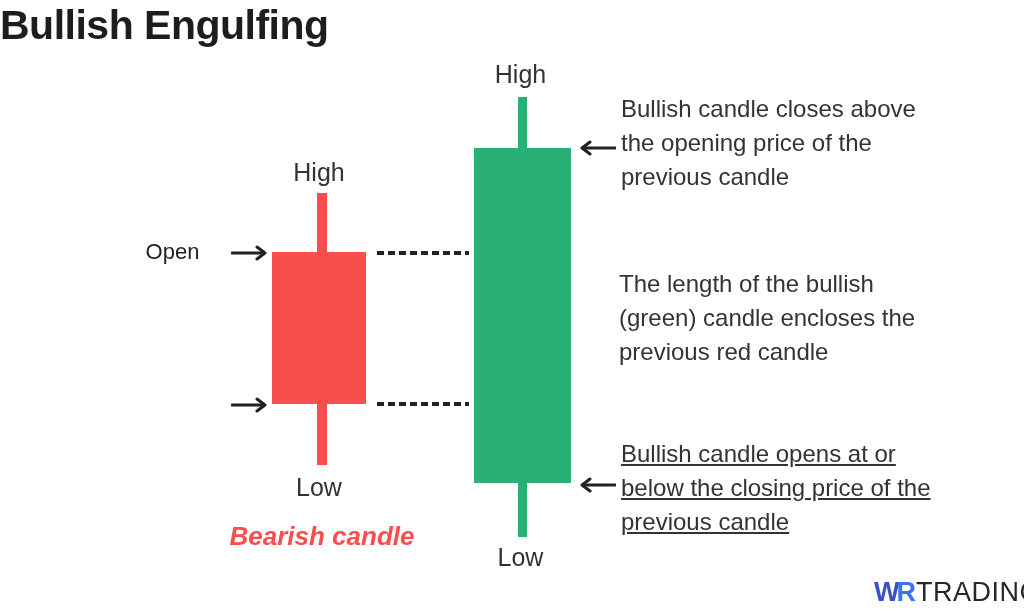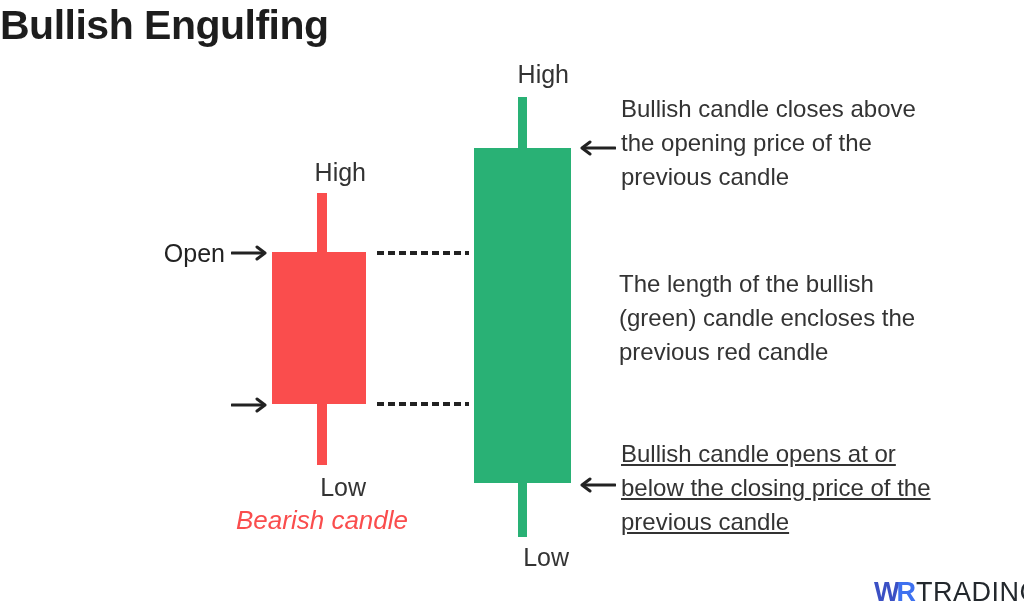--- a/index.html
+++ b/index.html
@@ -38,39 +38,40 @@
   .red-wick-bottom{left:317px;top:404px;width:10px;height:61px;}
 
   .green-wick-top   {left:518px;top:97px;width:9px;height:52px;}
   .green-body       {left:474px;top:148px;width:97px;height:335px;}
   .green-wick-bottom{left:518px;top:483px;width:9px;height:54px;}
 
   
   .lbl{
     position:absolute;
     font-size:25px;color:var(--text);
-    text-align:right;
+    text-align:center;
   }
   .red-high {left:272px;width:94px;top:158px;}
   .red-low  {left:272px;width:94px;top:473px;}
   .green-high{left:472px;width:97px;top:60px;}
   .green-low {left:472px;width:97px;top:543px;}
 
   .caption{
     position:absolute;
-    font-size:26px;font-weight:400;font-style:italic;
+    font-size:26px;font-weight:700;font-style:italic;
     text-align:center;
+    margin-top:16px;
   }
   .bearish-caption{left:222px;width:200px;top:505px;color:var(--bearish);}
   .bullish-caption{left:422px;width:200px;top:576px;color:var(--bullish);}
 
   .side-lbl{
     position:absolute;
-    font-size:25px;color:var(--ink);
-    text-align:right;
+    font-size:22px;color:var(--ink);
+    text-align:center;
   }
   .open-lbl {left:120px;width:105px;top:239px;}
   .close-lbl{left:120px;width:105px;top:391px;}
 
   
   .arrow{position:absolute;width:36px;height:16px;}
   .arrow svg{display:block;}
   .open-arrow {left:231px;top:245px;}
   .close-arrow{left:231px;top:397px;}
   .anno-arrow-top   {left:580px;top:140px;}

